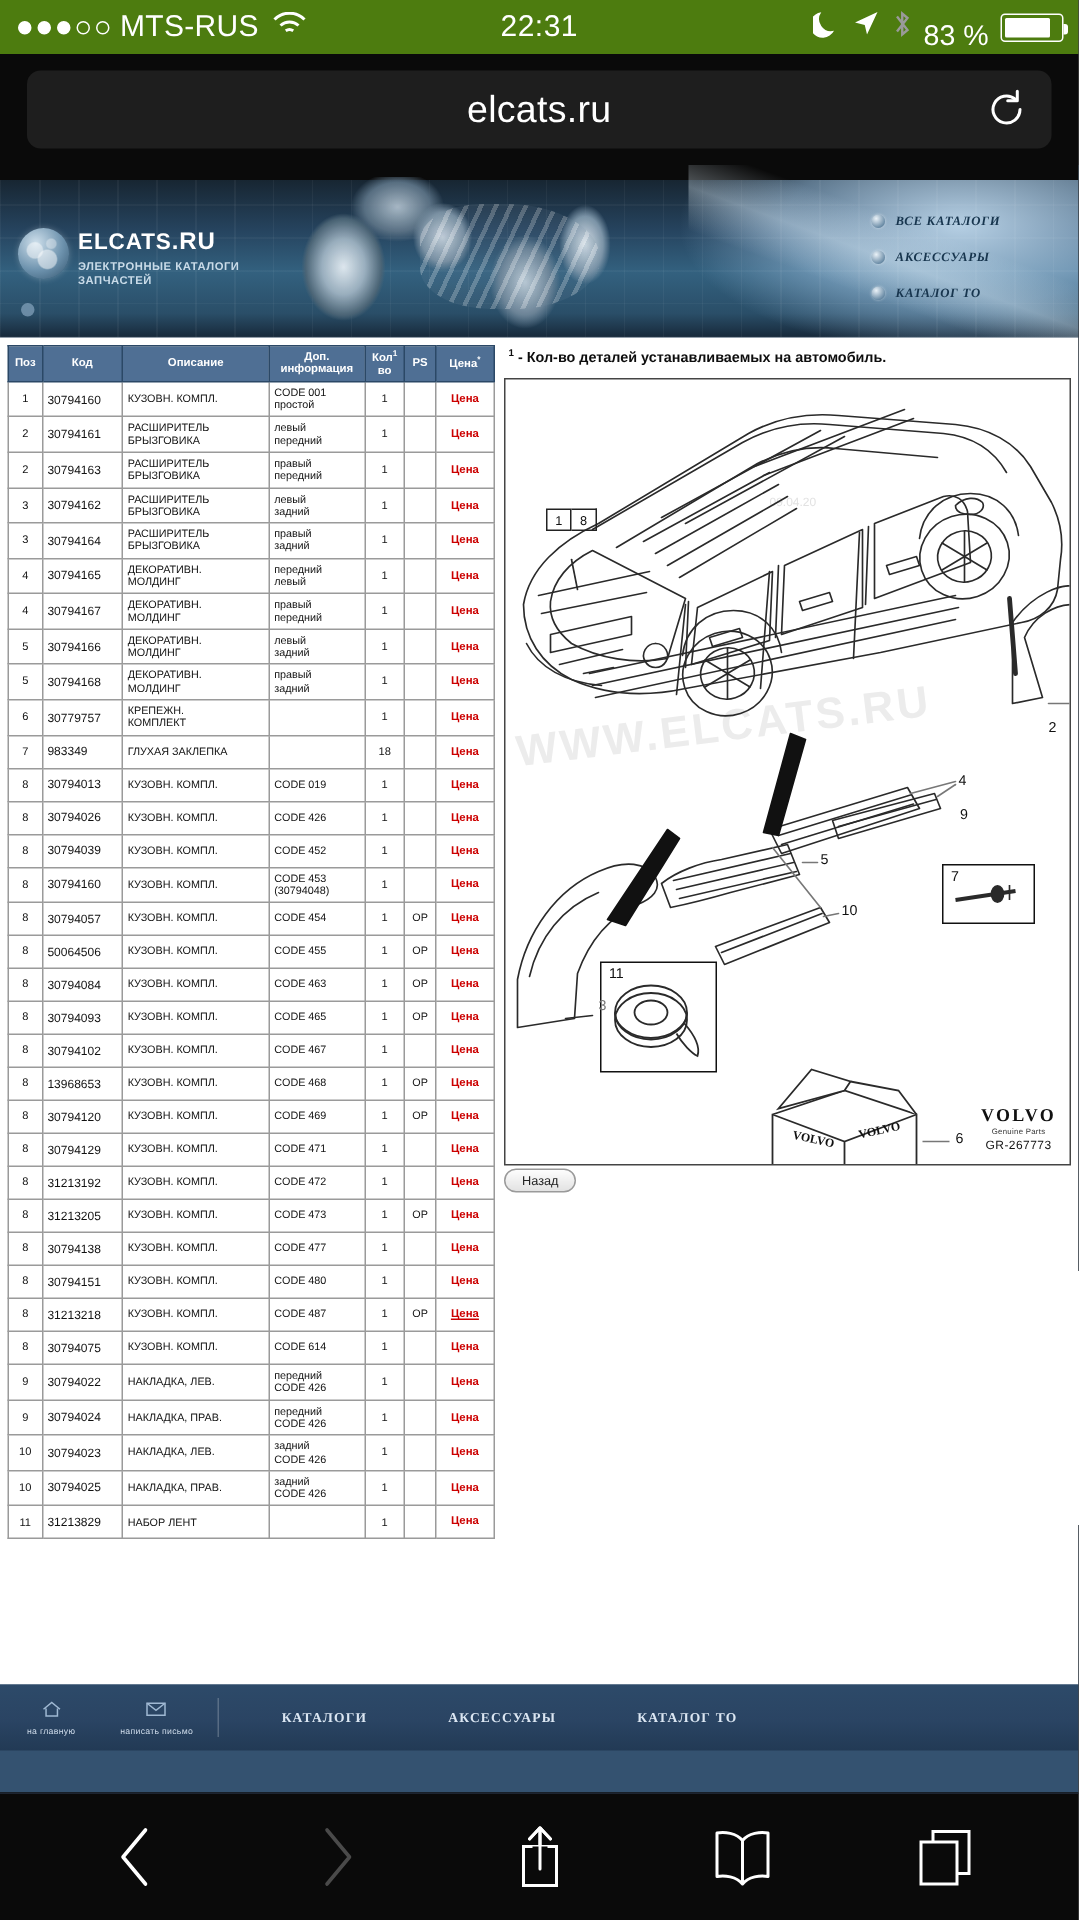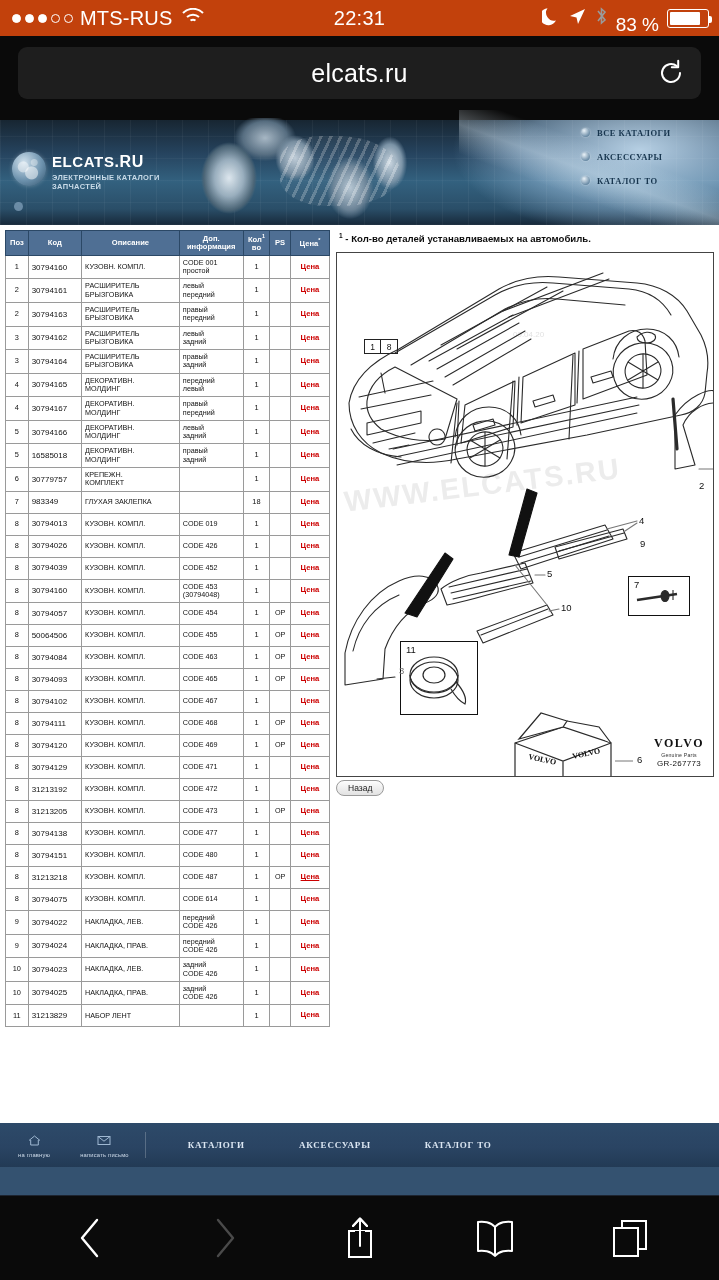--- a/index.html
+++ b/index.html
@@ -6,21 +6,21 @@
   html,body{ background:#000; }
   body{
     width:719px; height:1280px; position:relative; overflow:hidden;
     font-family:"Liberation Sans", sans-serif;
     background:#0a0a0a;
   }
 
   
   .statusbar{
     position:absolute; left:0; top:0; width:719px; height:36px;
-    background:#c2410c; color:#fff;
+    background:#4d7c0f; color:#fff;
     display:flex; align-items:center;
   }
   .sb-left{ display:flex; align-items:center; gap:7px; padding-left:12px; }
   .dots{ display:flex; gap:4px; align-items:center; }
   .dot{ width:9px; height:9px; border-radius:50%; border:1.4px solid #fff; }
   .dot.filled{ background:#fff; }
   .carrier{ font-size:20px; letter-spacing:.2px; }
   .wifi{ margin-left:2px; }
   .sb-center{ position:absolute; left:0; right:0; text-align:center;
               font-size:20px; font-weight:400; letter-spacing:.3px; }
@@ -99,22 +99,22 @@
     filter:blur(.3px); opacity:.95;
   }
   .engine:after{
     content:""; position:absolute; left:105px; top:18px; width:120px; height:70px;
     background:
       repeating-linear-gradient(115deg, rgba(255,255,255,.5) 0 3px, rgba(120,145,165,.25) 3px 9px);
     border-radius:40% 60% 55% 45%;
     opacity:.55;
   }
   .bannernav{ position:absolute; right:0; top:18px; width:150px; }
-  .bn-item{ display:flex; align-items:flex-start; gap:7px; height:24px;
-            padding-left:12px; }
+  .bn-item{ display:flex; align-items:flex-end; gap:7px; height:24px;
+            padding-left:12px;font-style:italic; }
   .bn-bullet{ width:9px; height:9px; border-radius:50%;
               background:radial-gradient(circle at 35% 30%,#eaf2f8,#6d8ea8 70%,#3a5c78);
               box-shadow:0 0 2px rgba(255,255,255,.5); flex:0 0 auto; }
   .bn-label{ color:#17354e; font-family:"Liberation Serif", serif;
              font-size:8.5px; font-weight:bold; letter-spacing:.5px; }
   .banner-sheen{
     position:absolute; right:0; top:0; width:260px; height:115px;
     background:linear-gradient(200deg, rgba(255,255,255,0) 38%, rgba(225,240,250,.35) 52%, rgba(255,255,255,0) 66%);
     pointer-events:none;
   }
@@ -394,21 +394,21 @@
               <td class="c-poz">5</td>
               <td class="c-kod">30794166</td>
               <td class="c-desc">ДЕКОРАТИВН.<br>МОЛДИНГ</td>
               <td class="c-dop">левый<br>задний</td>
               <td class="c-kol">1</td>
               <td class="c-ps"></td>
               <td class="c-price"><a href="#" class="price-link">Цена</a></td>
             </tr>
             <tr>
               <td class="c-poz">5</td>
-              <td class="c-kod">16585018</td>
+              <td class="c-kod">30794168</td>
               <td class="c-desc">ДЕКОРАТИВН.<br>МОЛДИНГ</td>
               <td class="c-dop">правый<br>задний</td>
               <td class="c-kol">1</td>
               <td class="c-ps"></td>
               <td class="c-price"><a href="#" class="price-link">Цена</a></td>
             </tr>
             <tr>
               <td class="c-poz">6</td>
               <td class="c-kod">30779757</td>
               <td class="c-desc">КРЕПЕЖН.<br>КОМПЛЕКТ</td>
@@ -502,21 +502,21 @@
               <td class="c-poz">8</td>
               <td class="c-kod">30794102</td>
               <td class="c-desc">КУЗОВН. КОМПЛ.</td>
               <td class="c-dop">CODE 467</td>
               <td class="c-kol">1</td>
               <td class="c-ps"></td>
               <td class="c-price"><a href="#" class="price-link">Цена</a></td>
             </tr>
             <tr>
               <td class="c-poz">8</td>
-              <td class="c-kod">30794111</td>
+              <td class="c-kod">13968653</td>
               <td class="c-desc">КУЗОВН. КОМПЛ.</td>
               <td class="c-dop">CODE 468</td>
               <td class="c-kol">1</td>
               <td class="c-ps">OP</td>
               <td class="c-price"><a href="#" class="price-link">Цена</a></td>
             </tr>
             <tr>
               <td class="c-poz">8</td>
               <td class="c-kod">30794120</td>
               <td class="c-desc">КУЗОВН. КОМПЛ.</td>

